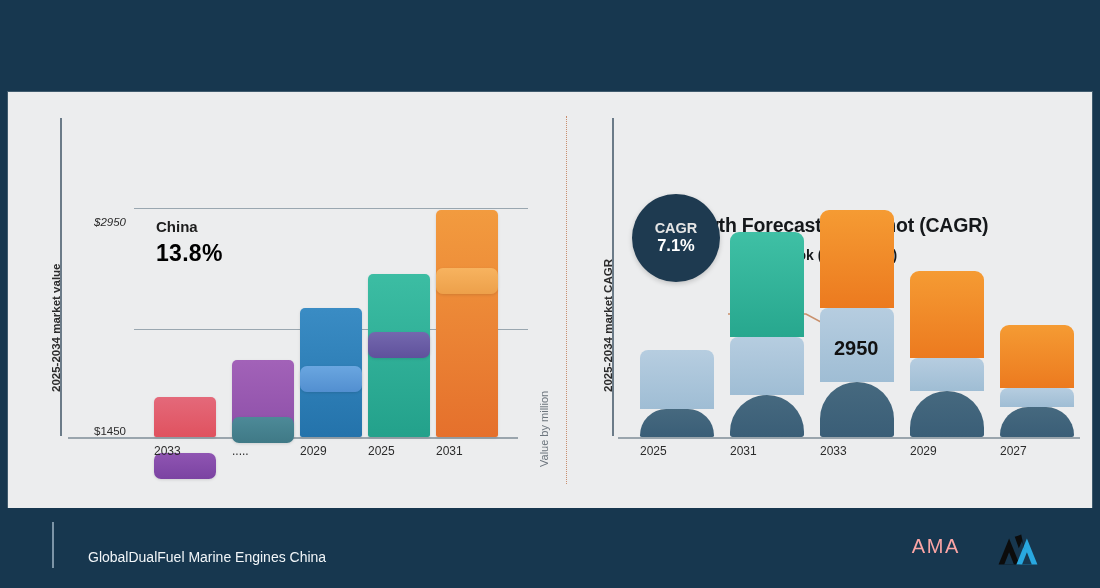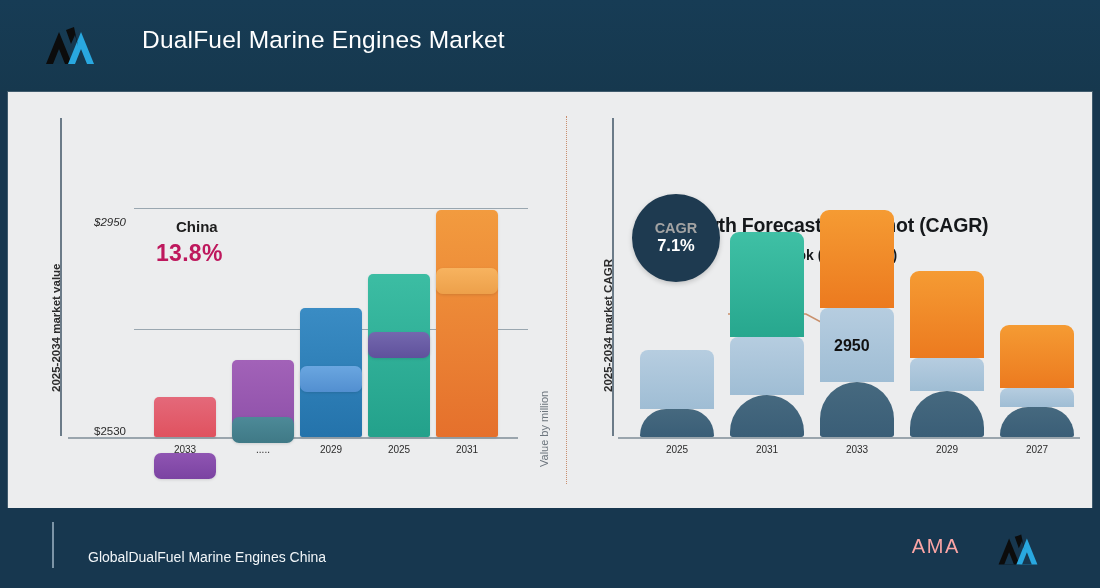--- a/index.html
+++ b/index.html
@@ -54,32 +54,32 @@
     position: absolute; transform-origin: 0 0; transform: rotate(-90deg);
     white-space: nowrap; font-size: 11.5px; font-weight: bold; color: #2b2b2b;
   }
   .ylabel-rot.soft { font-weight: normal; color: #6c757d; font-size: 11px; }
 
   .tick-label {
     position: absolute; font-size: 11.5px; color: #2b2b2b; text-align: right;
     white-space: nowrap;
   }
   .x-label {
-    position: absolute; font-size: 10px; color: #2b2b2b; text-align: center;
+    position: absolute; font-size: 12px; color: #2b2b2b; 
     white-space: nowrap;
   }
 
   
   .callout-region {
     position: absolute; left: 148px; top: 126px;
-    font-size: 15px; font-weight: bold; color: #1d1d1d; margin-left: 20px;
+    font-size: 15px; font-weight: bold; color: #1d1d1d;
   }
   .callout-rate {
     position: absolute; left: 148px; top: 148px;
-    font-size: 23px; font-weight: bold; color: #be185d; letter-spacing: .3px;
+    font-size: 23px; font-weight: bold; color: #000000; letter-spacing: .3px;
   }
 
   
   .bar {
     position: absolute; border-radius: 5px 5px 2px 2px;
     box-shadow: 0 1px 3px rgba(0,0,0,.10);
   }
   .cap {
     position: absolute; border-radius: 7px;
     box-shadow: 0 1px 3px rgba(0,0,0,.12);
@@ -98,25 +98,25 @@
   .seg-bottom { border-radius: 42px 42px 3px 3px; }
   .seg-mid    { border-radius: 8px 8px 0 0; }
   .seg-top    { border-radius: 9px 9px 0 0; }
 
   .cagr-badge {
     position: absolute; left: 632px; top: 194px; width: 88px; height: 88px;
     border-radius: 50%; background: #1e3a50;
     display: flex; flex-direction: column; align-items: center; justify-content: center;
     box-shadow: 0 2px 5px rgba(0,0,0,.18);
   }
-  .cagr-badge .t1 { font-size: 14.5px; font-weight: bold; color: #a3a3a3; line-height: 1.12; }
+  .cagr-badge .t1 { font-size: 14.5px; font-weight: bold; color: #e5e5e5; line-height: 1.12; }
   .cagr-badge .t2 { font-size: 16.5px; font-weight: bold; color: #fff; line-height: 1.18; }
 
   .bar-value-label {
-    position: absolute; font-size: 16px; font-weight: bold; color: #111;
+    position: absolute; font-size: 20px; font-weight: bold; color: #111;
     white-space: nowrap;
   }
 
   
   .footer { position: absolute; left: 0; top: 508px; width: 1100px; height: 80px; background: #17374f; }
   .footer-accent {
     position: absolute; left: 52px; top: 522px; width: 2px; height: 46px;
     background: #9fb4c4; opacity: .75;
   }
   .footer-l1 {
@@ -130,49 +130,39 @@
   .footer-ama {
     position: absolute; right: 140px; top: 535px;
     font-size: 20px; color: #fca5a5; letter-spacing: 1.6px;
   }
 </style>
 </head>
 <body>
 
 <div class="page">
 
-  <div class="header">
-    <svg class="logo-mark" viewBox="0 0 52 42">
-      <path d="M2 40 L15 8 L28 40 Z" fill="#0c0c0c"></path>
-      <path d="M9 40 L15 25 L21 40 Z" fill="#16384e"></path>
-      <path d="M24 40 L37 8 L50 40 Z" fill="#29a8e0"></path>
-      <path d="M31 40 L37 25 L43 40 Z" fill="#16384e"></path>
-      <path d="M22 6 L27 20 L31 11 L34 22 L30 3 Z" fill="#0c0c0c"></path>
-    </svg>
-    <div class="header-title">DualFuel Marine Engines Market</div>
-  </div>
 
   <div class="card">
 
     <div class="divider-dotted"></div>
 
     <div class="ylabel-rot soft" style="left:530px; top:375px;">Value by million</div>
 
     <div class="panel panel-left">
 
       <div class="axis-v" style="left:52px; top:26px; height:318px;"></div>
       <div class="axis-h" style="left:60px; top:345px; width:450px;"></div>
 
       <div class="gridline" style="left:126px; top:116px; width:394px;"></div>
       <div class="gridline" style="left:126px; top:237px; width:394px;"></div>
 
       <div class="ylabel-rot" style="left:42px; top:300px;">2025-2034 market value</div>
 
       <div class="tick-label" style="left:48px; top:124px; width:70px;font-style:italic;">$2950</div>
-      <div class="tick-label" style="left:48px; top:333px; width:70px;">$2530</div>
+      <div class="tick-label" style="left:48px; top:333px; width:70px;">$1450</div>
 
       <div class="callout-region">China</div>
       <div class="callout-rate">13.8%</div>
 
       <div class="bar" style="left:146px; top:305px; width:62px; height:40px;
            background:linear-gradient(180deg,#e4697a,#e0525f);"></div>
       <div class="cap" style="left:146px; top:361px; width:62px; height:26px;
            background:linear-gradient(180deg,#8f55b2,#7b43a2);"></div>
 
       <div class="bar" style="left:224px; top:268px; width:62px; height:77px;

